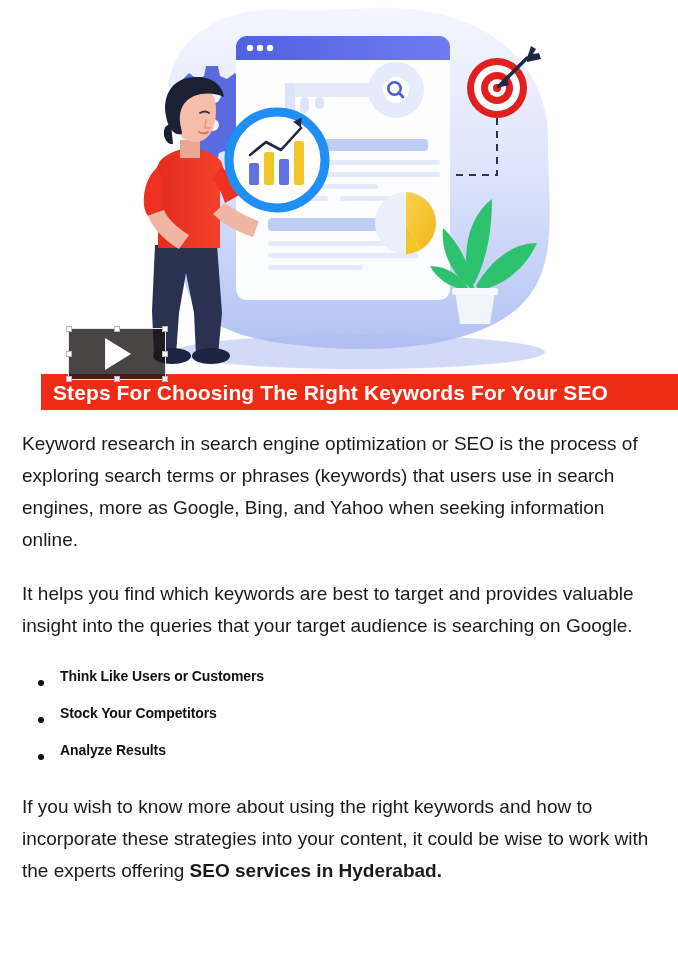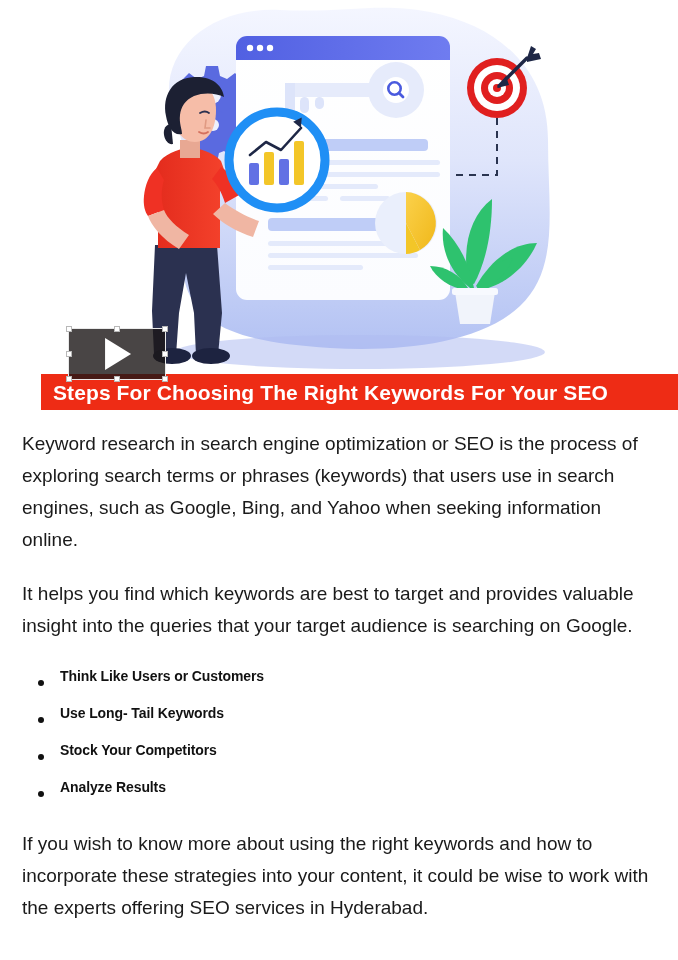--- a/index.html
+++ b/index.html
@@ -100,21 +100,21 @@
     margin: 0;
     padding: 0 26px 0 22px;
     color: #1a1a1a;
     font-size: 19px;
     line-height: 32px;
     font-weight: 400;
   }
   #para-1 { padding-top: 18px; }
   #para-2 { padding-top: 22px; }
   #para-3 { padding-top: 18px; }
-  .para b { font-weight: normal; }
+  .para b { font-weight: bold; }
 
   #bullet-list {
     list-style: none;
     margin: 0;
     padding: 20px 0 0 0;
   }
   #bullet-list li {
     position: relative;
     padding: 0 0 0 60px;
     margin: 0 0 9px 0;
@@ -314,30 +314,27 @@
   <div class="handle h-bc"></div>
   <div class="handle h-br"></div>
 </div>
 
 <div id="title-banner">
   <span class="banner-text">Steps For Choosing The Right Keywords For Your SEO</span>
 </div>
 
 <div id="article">
 
-  <p class="para" id="para-1">Keyword research in search engine optimization or SEO is the process of exploring search terms or phrases (keywords) that users use in search engines, such as Google, Bing, and Yahoo when seeking information online.</p>
+  <p class="para" id="para-1">Keyword research in search engine optimization or SEO is the process of exploring search terms or phrases (keywords) that users use in search engines, more as Google, Bing, and Yahoo when seeking information online.</p>
 
   <p class="para" id="para-2">It helps you find which keywords are best to target and provides valuable insight into the queries that your target audience is searching on Google.</p>
 
   <ul id="bullet-list">
     <li>
       <span>Think Like Users or Customers</span>
-    </li>
-    <li>
-      <span>Use Long- Tail Keywords</span>
     </li>
     <li>
       <span>Stock Your Competitors</span>
     </li>
     <li>
       <span>Analyze Results</span>
     </li>
   </ul>
 
   <p class="para" id="para-3"><span>If you wish to know more about using the right keywords and how to incorporate these strategies into your content, it could be wise to work with the experts offering </span><b>SEO services in Hyderabad.</b></p>

